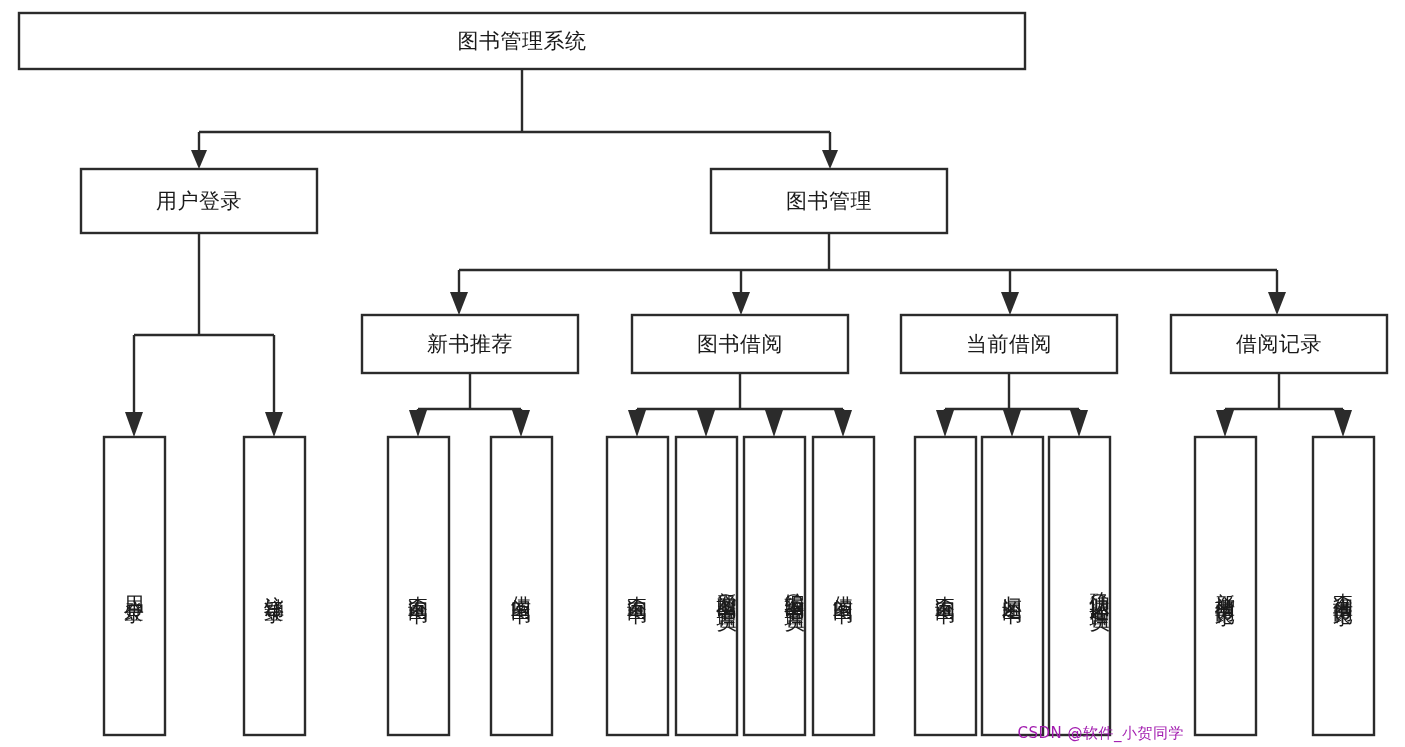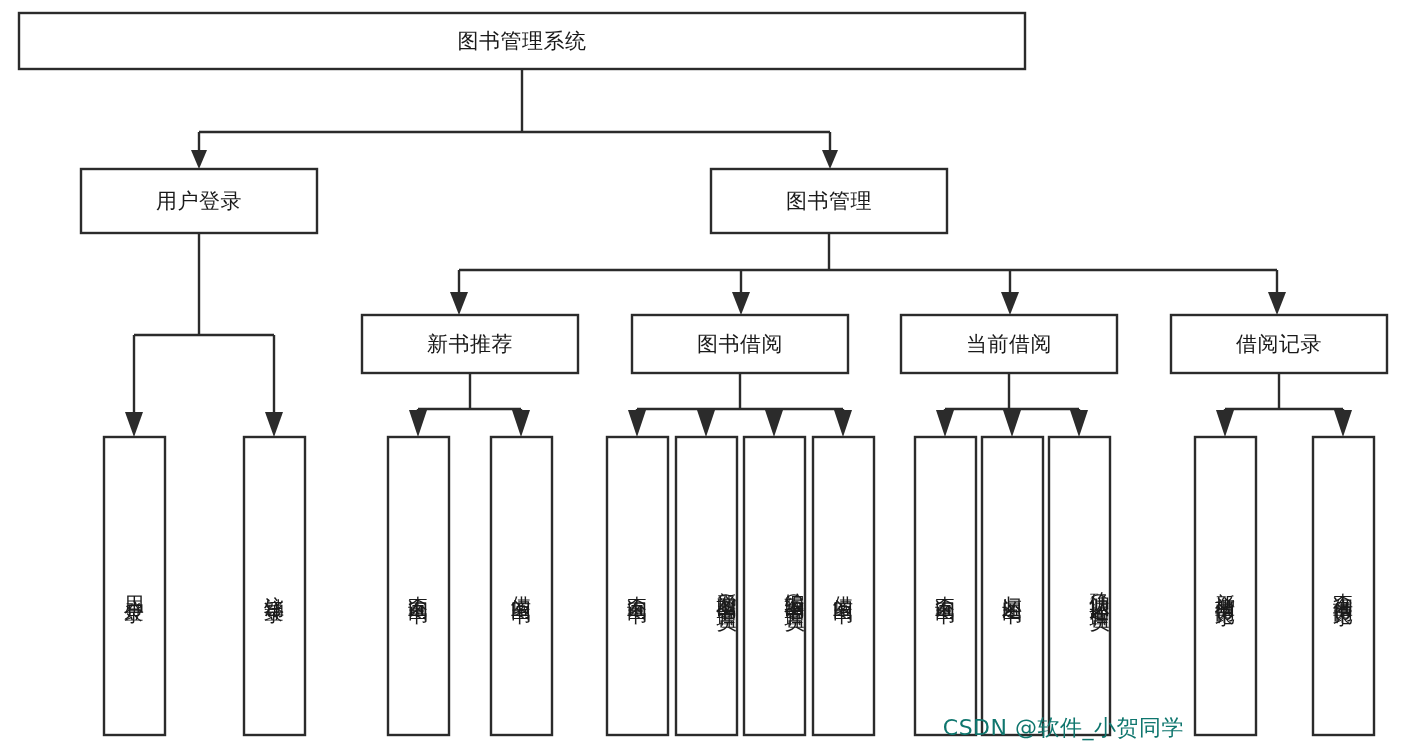--- a/index.html
+++ b/index.html
@@ -66,22 +66,22 @@
     pointer-events: none;
   }
   .leaf-label.centered {
     align-items: center;
   }
   .watermark {
     position: absolute;
     right: 8px;
     bottom: 4px;
     font-family: "DejaVu Sans", "Liberation Sans", sans-serif;
-    font-size: 22px;
-    color: #0f766e;
+    font-size: 15px;
+    color: #a21caf;
     letter-spacing: 0.5px;
     white-space: nowrap;
   }
 </style>
 </head>
 <body>
 
 <div id="diagram-root">
 
   <svg id="flow" viewBox="0 0 1405 747">

